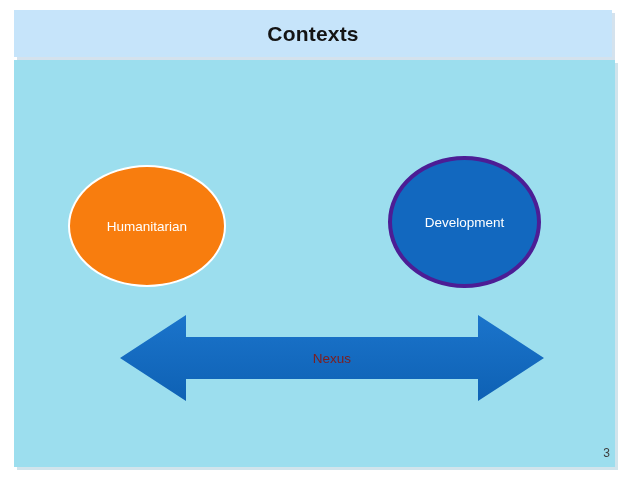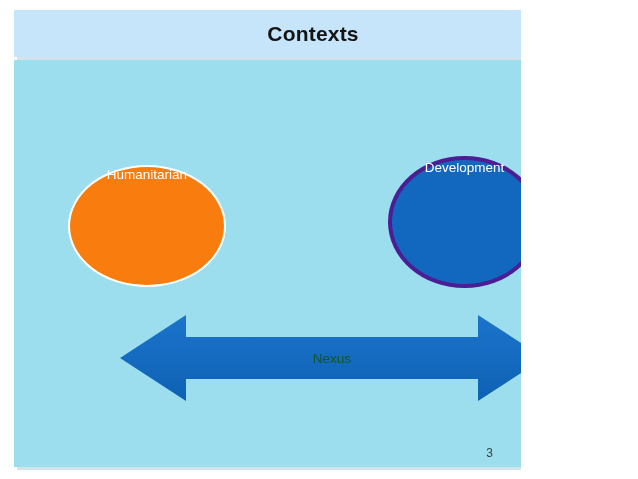--- a/index.html
+++ b/index.html
@@ -3,21 +3,21 @@
 <meta charset="utf-8">
 <style>
   html, body {
     margin: 0;
     padding: 0;
     background: #ffffff;
     font-family: "Liberation Sans", sans-serif;
   }
   .canvas {
     position: relative;
-    width: 521px;
+    width: 638px;
     height: 479px;
     background: #ffffff;
     overflow: hidden;
   }
   .title-banner {
     position: absolute;
     left: 14px;
     top: 10px;
     width: 598px;
     height: 47px;
@@ -39,20 +39,21 @@
     top: 60px;
     width: 601px;
     height: 407px;
     background: #9cdeee;
     box-shadow: 3px 3px 0 rgba(170, 205, 220, 0.55);
   }
   .ellipse {
     position: absolute;
     border-radius: 50%;
     display: flex;
+    align-items: center;
     justify-content: center;
     box-sizing: border-box;
   }
   .ellipse-humanitarian {
     left: 54px;
     top: 105px;
     width: 158px;
     height: 122px;
     background: #f87d0e;
     border: 2px solid #ffffff;
@@ -82,21 +83,21 @@
   }
   .arrow-wrap svg {
     position: absolute;
     left: 0;
     top: 0;
     width: 424px;
     height: 86px;
   }
   .arrow-label {
     position: relative;
-    color: #14532d;
+    color: #7f1d1d;
     font-size: 13.5px;
     z-index: 2;
     white-space: nowrap;
   }
   .page-number {
     position: absolute;
     right: 28px;
     top: 446px;
     font-size: 12px;
     color: #3f3f3f;

